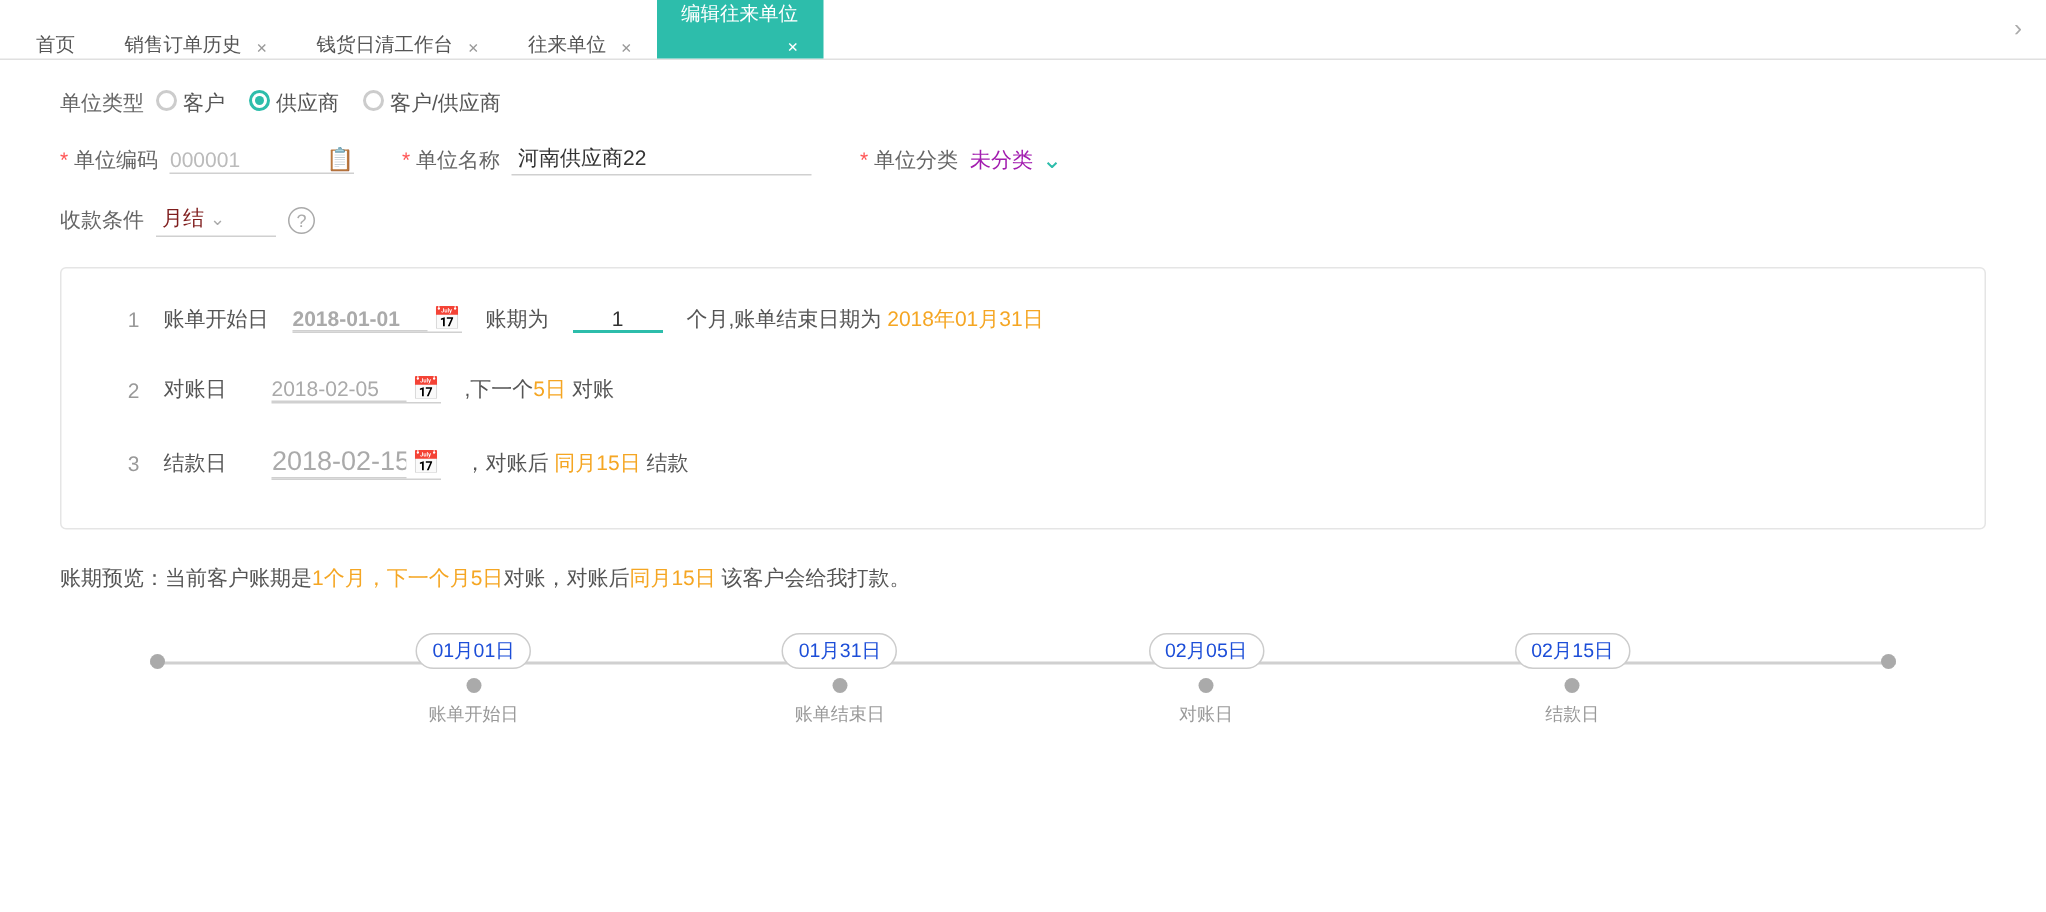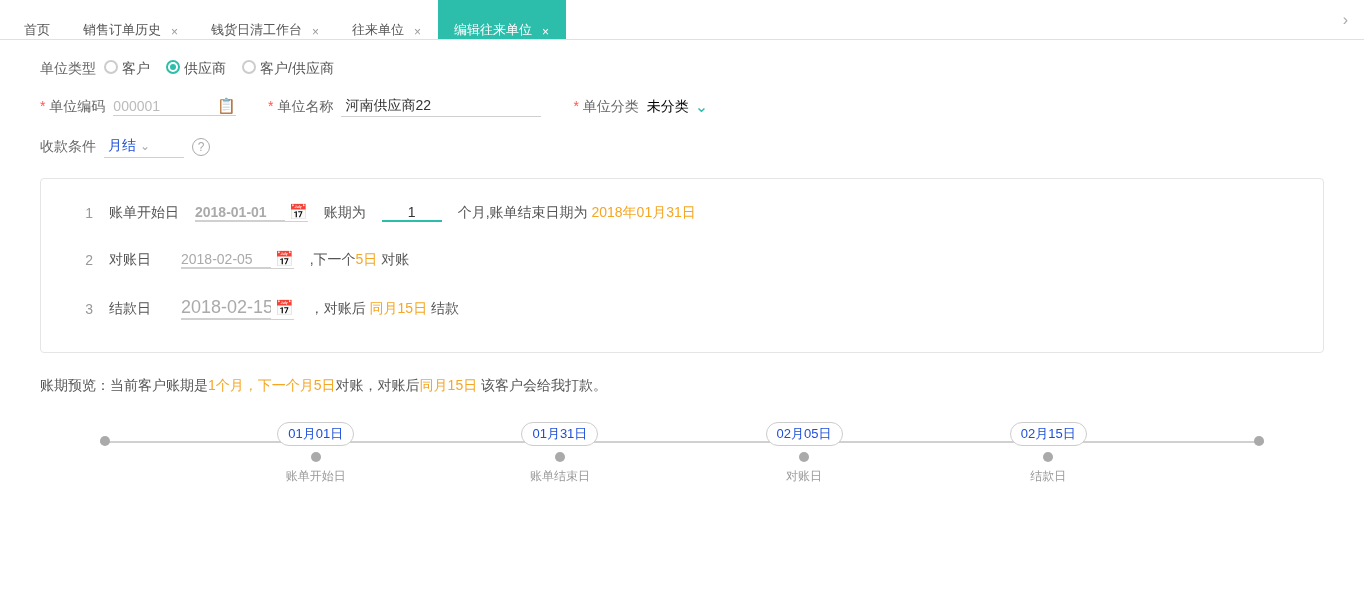--- a/index.html
+++ b/index.html
@@ -23,20 +23,21 @@
       color: #555;
       cursor: pointer;
       border-right: 1px solid transparent;
       white-space: nowrap;
       gap: 6px;
     }
     .tab-item.active {
       background: #2dbdab;
       color: #fff;
       border-radius: 0;
+      flex-direction: column;
     }
     .tab-close {
       font-size: 12px;
       color: #999;
       cursor: pointer;
       margin-left: 4px;
     }
     .tab-item.active .tab-close { color: #fff; }
     .tab-arrow {
       margin-left: auto;
@@ -135,30 +136,30 @@
 
     .select-field {
       display: flex;
       align-items: center;
       gap: 4px;
       border-bottom: 1px solid #d0d0d0;
       padding: 2px 4px;
       cursor: pointer;
       min-width: 80px;
     }
-    .select-text { color: #1d4ed8; font-size: 14px; }
+    .select-text { color: #7f1d1d; font-size: 14px; }
     .select-arrow { color: #aaa; font-size: 12px; }
 
     .dropdown-field {
       display: flex;
       align-items: center;
       gap: 6px;
     }
     .dropdown-value {
-      color: #000000;
+      color: #a21caf;
       font-size: 14px;
       font-family: Liberation Mono, monospace;
     }
     .dropdown-arrow-btn {
       color: #2dbdab;
       font-size: 16px;
       cursor: pointer;
     }
     .help-icon {
       display: inline-flex;

